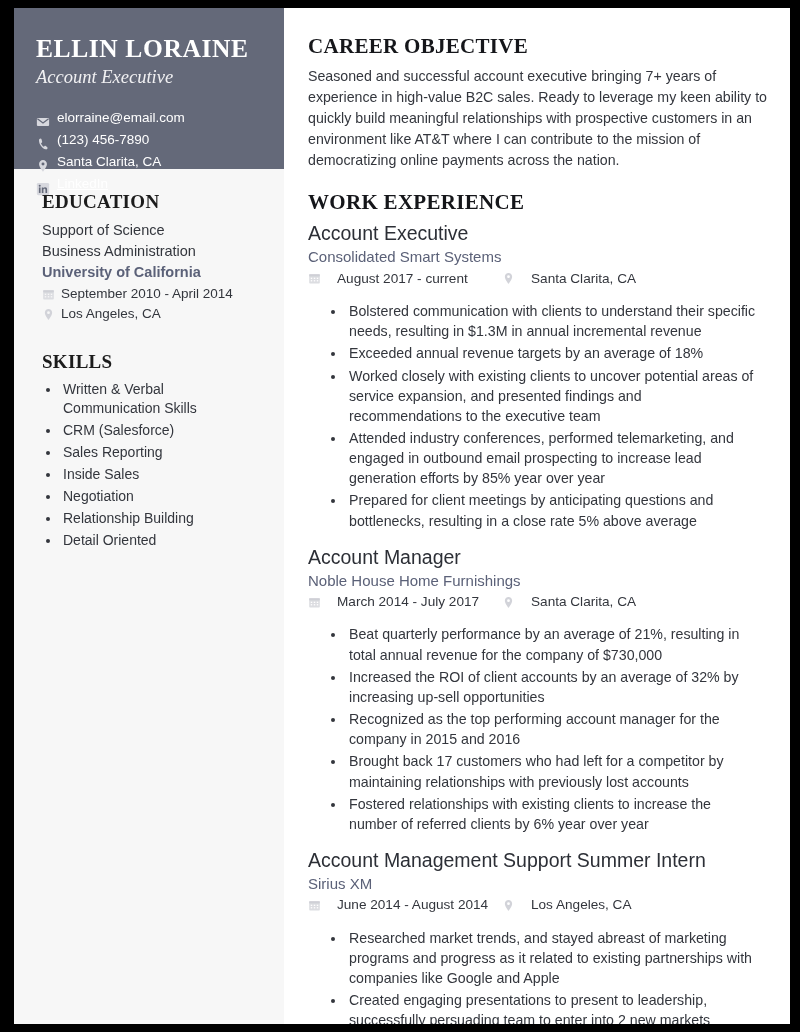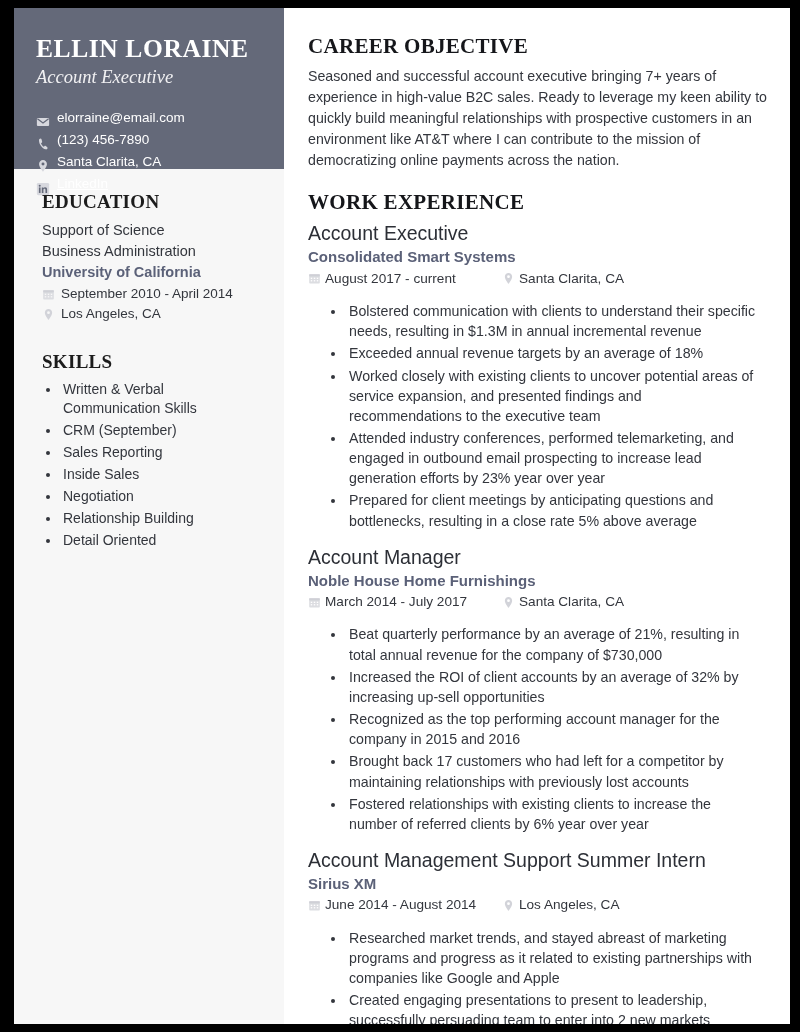--- a/index.html
+++ b/index.html
@@ -162,39 +162,39 @@
   .job { margin-bottom: 15px; }
   .job-role {
     font-size: 19.5px;
     color: #2c2f36;
     line-height: 1.22;
     margin: 0 0 1px 0;
     font-weight: normal;
   }
   .job-company {
     font-size: 15px;
-    font-weight: bold;
+    font-weight: normal;
     color: #5b6178;
     line-height: 1.3;
     margin-bottom: 2px;
   }
   .job-meta {
     display: flex;
     align-items: center;
     gap: 4px;
     font-size: 13.6px;
     color: #33363d;
     line-height: 1.5;
     margin-bottom: 2px;
   }
   .job-meta .date-part,
   .job-meta .loc-part {
     display: flex;
     align-items: center;
-    gap: 4px;
+    gap: 16px;
   }
   .job-meta .date-part { min-width: 190px; }
   .job-meta .ico {
     width: 13px;
     height: 13px;
     flex: 0 0 13px;
     display: inline-flex;
     align-items: center;
     justify-content: center;
   }
@@ -295,21 +295,21 @@
               </svg>
           </span>
           <span>Los Angeles, CA</span>
         </div>
       </section>
 
       <section class="skills-block">
         <h2 class="side-heading">SKILLS</h2>
         <ul class="bullets">
           <li>Written &amp; Verbal Communication Skills</li>
-          <li>CRM (September)</li>
+          <li>CRM (Salesforce)</li>
           <li>Sales Reporting</li>
           <li>Inside Sales</li>
           <li>Negotiation</li>
           <li>Relationship Building</li>
           <li>Detail Oriented</li>
         </ul>
       </section>
 
     </div>
   </aside>
@@ -352,21 +352,21 @@
                   <circle cx="8" cy="5.7" r="1.7" fill="#ffffff"></circle>
                 </svg>
             </span>
             <span>Santa Clarita, CA</span>
           </span>
         </div>
         <ul class="job-bullets">
           <li>Bolstered communication with clients to understand their specific needs, resulting in $1.3M in annual incremental revenue</li>
           <li>Exceeded annual revenue targets by an average of 18%</li>
           <li>Worked closely with existing clients to uncover potential areas of service expansion, and presented findings and recommendations to the executive team</li>
-          <li>Attended industry conferences, performed telemarketing, and engaged in outbound email prospecting to increase lead generation efforts by 23% year over year</li>
+          <li>Attended industry conferences, performed telemarketing, and engaged in outbound email prospecting to increase lead generation efforts by 85% year over year</li>
           <li>Prepared for client meetings by anticipating questions and bottlenecks, resulting in a close rate 5% above average</li>
         </ul>
       </div>
 
       <div class="job">
         <h3 class="job-role">Account Manager</h3>
         <div class="job-company">Noble House Home Furnishings</div>
         <div class="job-meta">
           <span class="date-part">
             <span class="ico">

